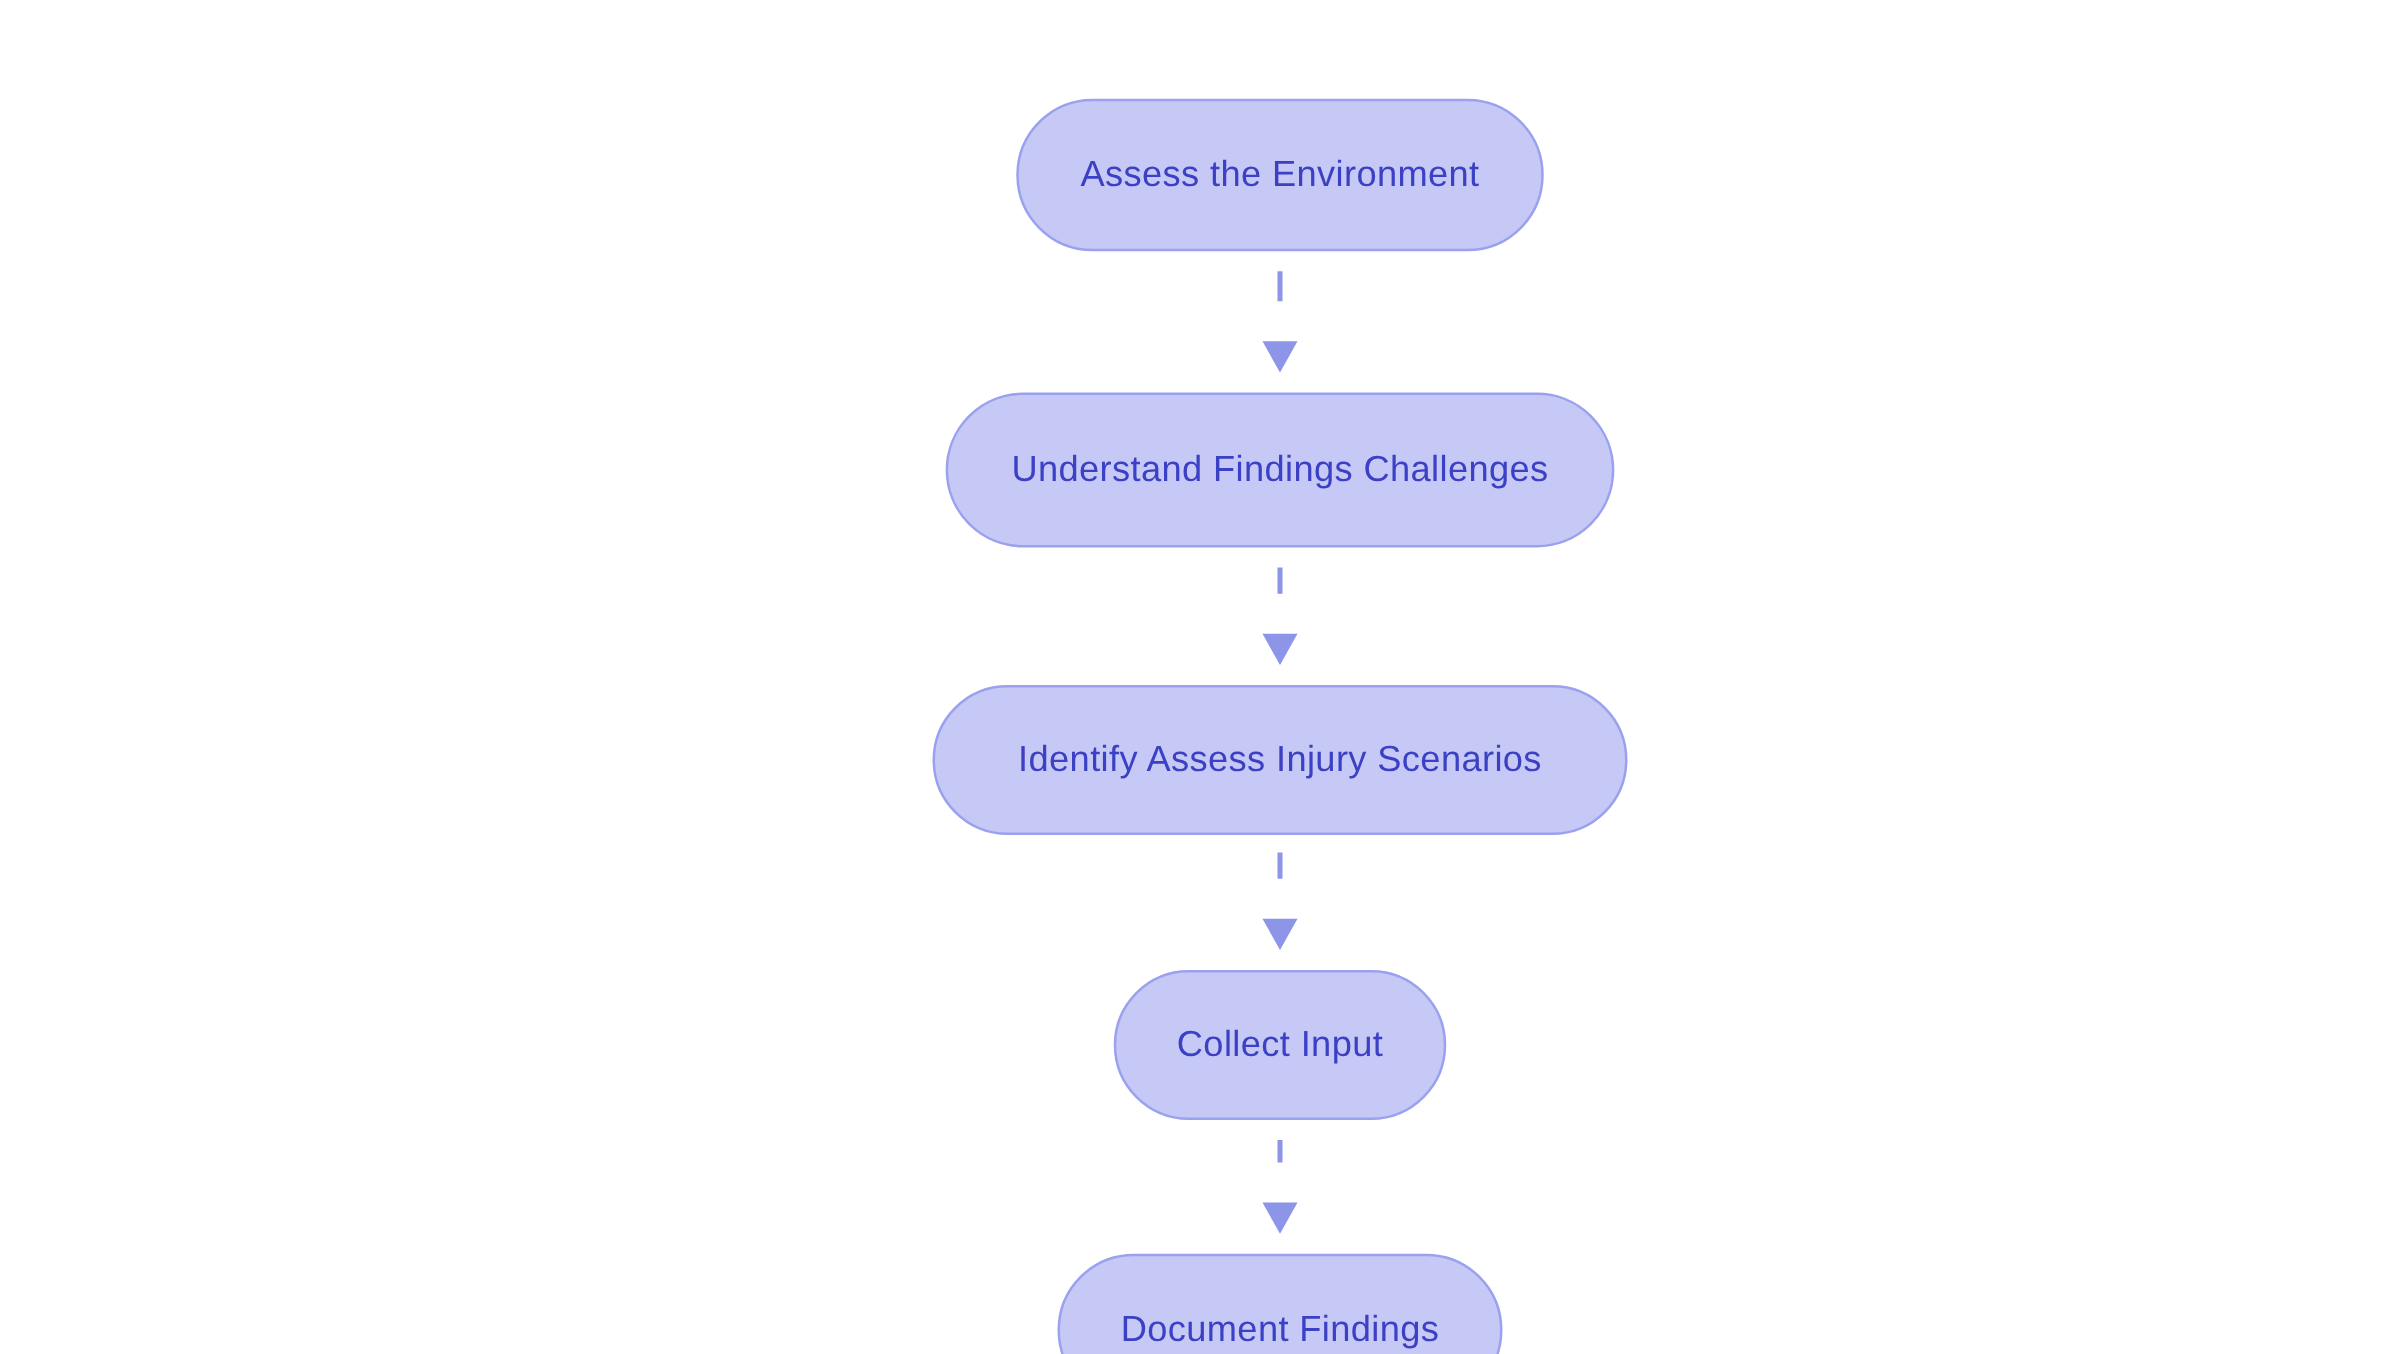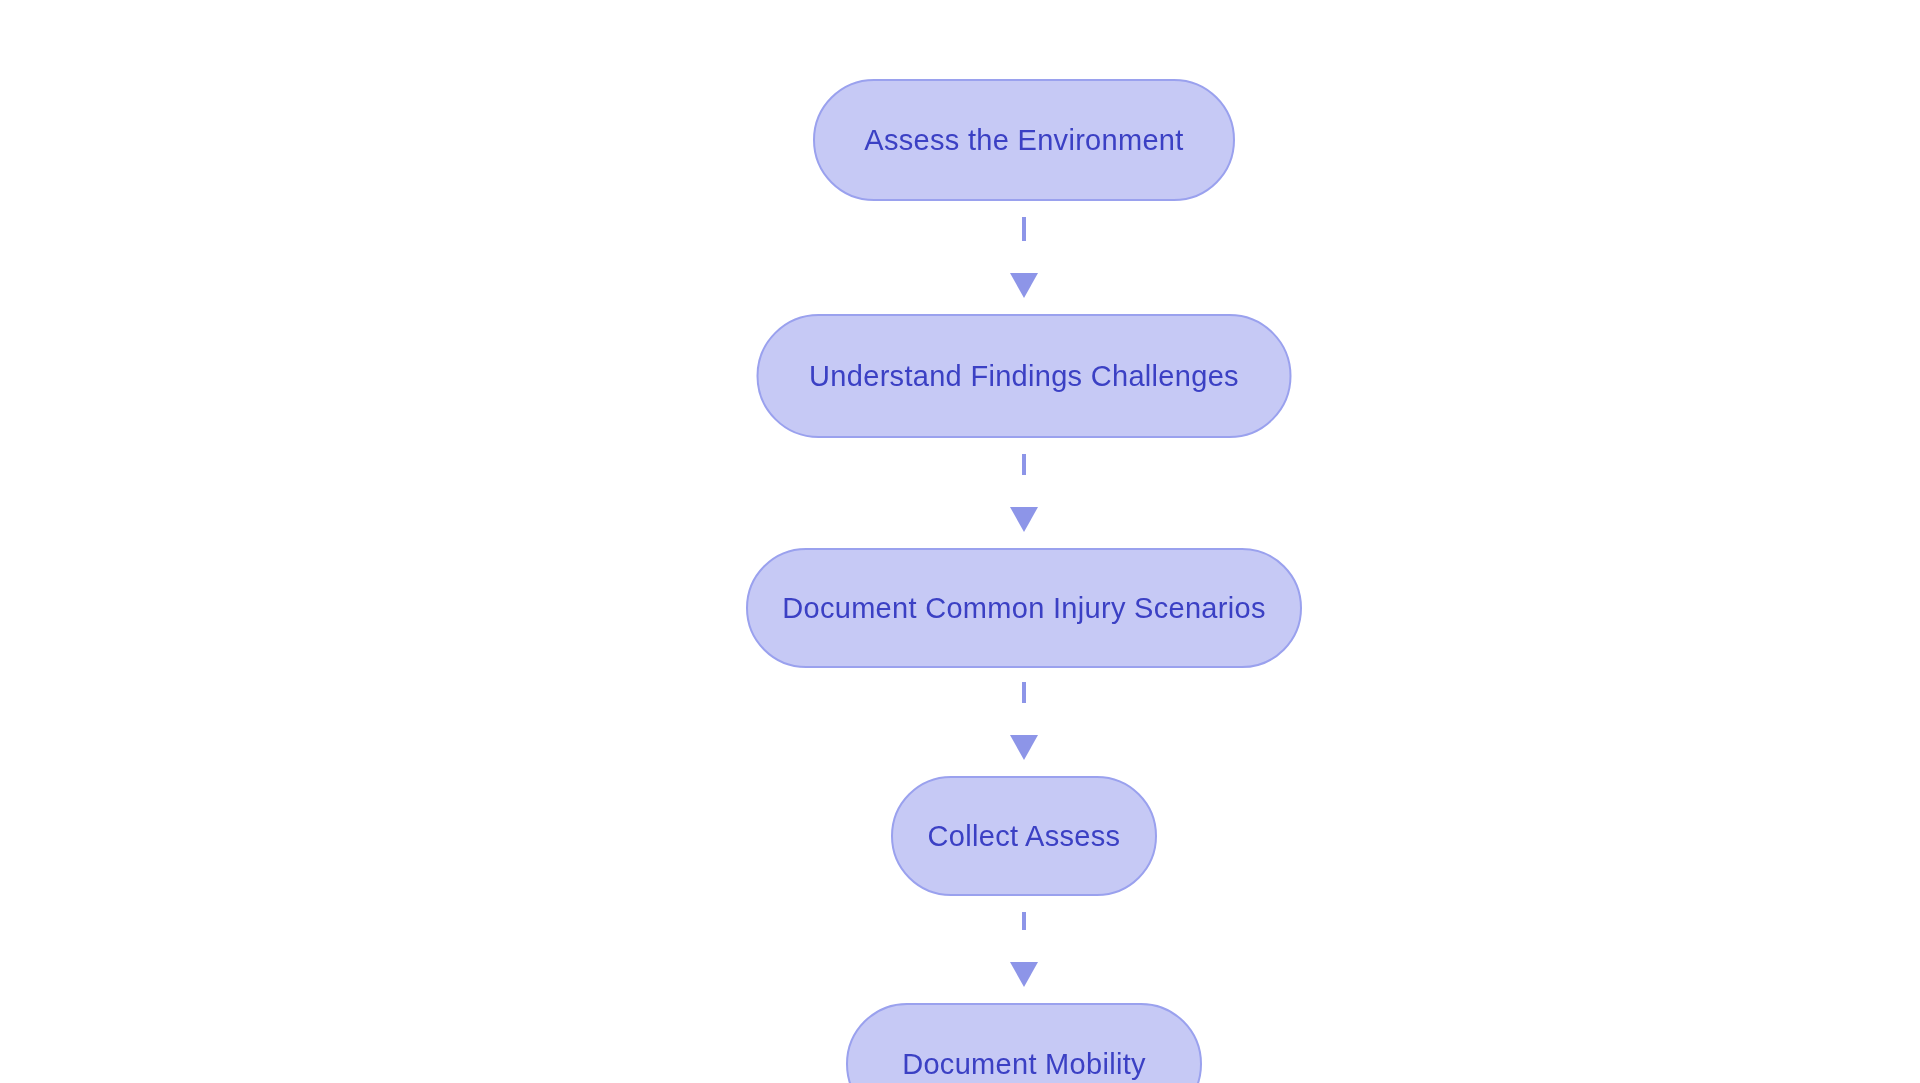--- a/index.html
+++ b/index.html
@@ -89,34 +89,34 @@
   <div class="node node-2">
     <span class="node-label">Understand Findings Challenges</span>
   </div>
 
   <div class="arrow arrow-2">
     <div class="arrow-line"></div>
     <div class="arrow-head"></div>
   </div>
 
   <div class="node node-3">
-    <span class="node-label">Document Common Injury Scenarios</span>
+    <span class="node-label">Identify Assess Injury Scenarios</span>
   </div>
 
   <div class="arrow arrow-3">
     <div class="arrow-line"></div>
     <div class="arrow-head"></div>
   </div>
 
   <div class="node node-4">
-    <span class="node-label">Collect Assess</span>
+    <span class="node-label">Collect Input</span>
   </div>
 
   <div class="arrow arrow-4">
     <div class="arrow-line"></div>
     <div class="arrow-head"></div>
   </div>
 
   <div class="node node-5">
-    <span class="node-label">Document Mobility</span>
+    <span class="node-label">Document Findings</span>
   </div>
 
 </div>
 
 </body></html>

